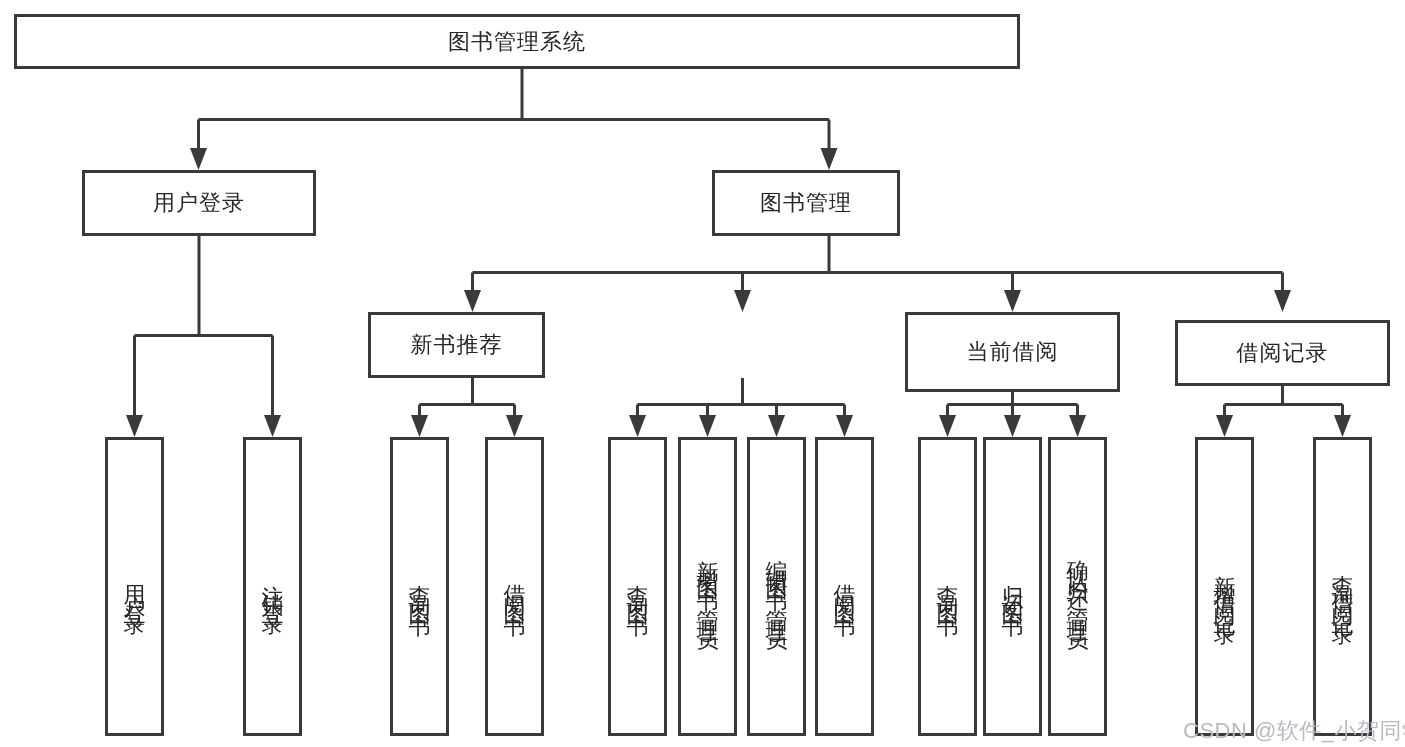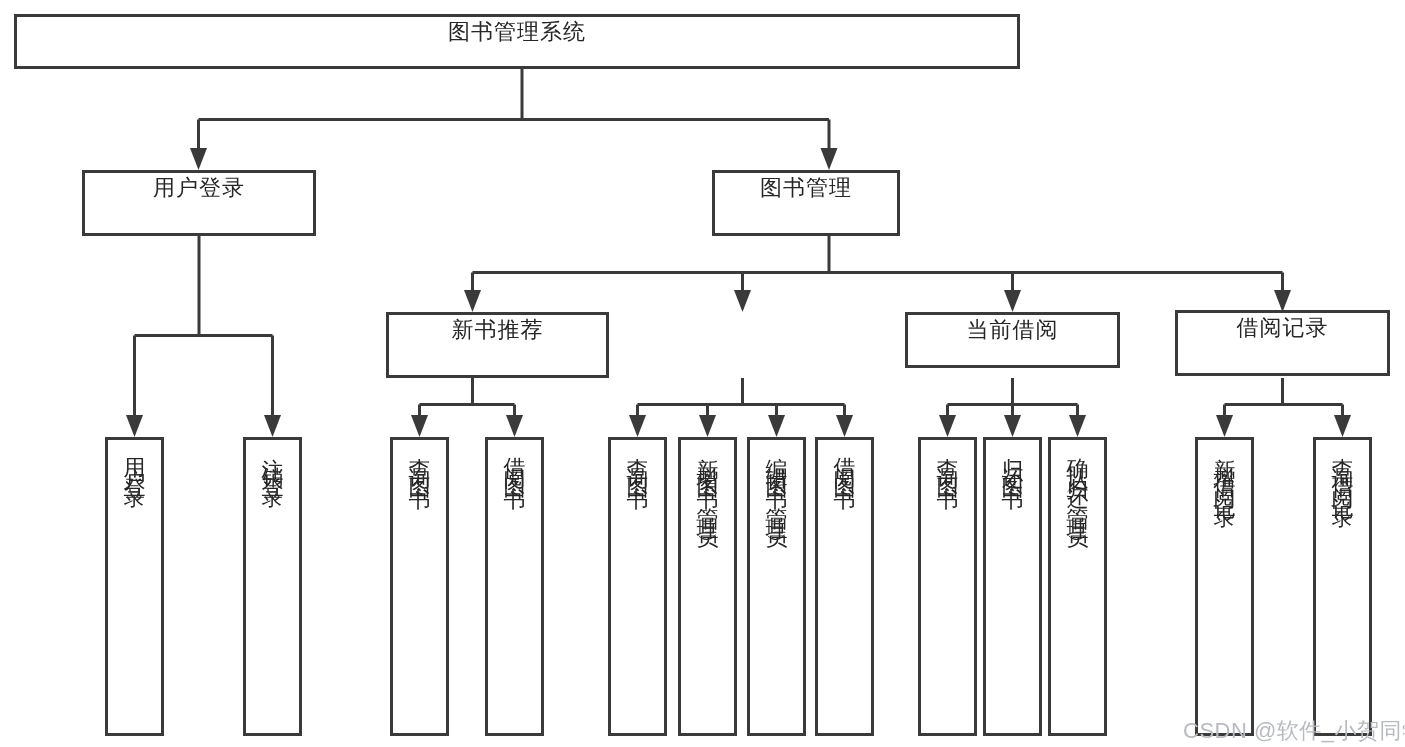--- a/index.html
+++ b/index.html
@@ -11,21 +11,21 @@
     font-family: "Liberation Sans", sans-serif;
     color: #262626;
     overflow: hidden;
   }
   .node {
     position: absolute;
     box-sizing: border-box;
     border: 3px solid #3a3a3a;
     background: #ffffff;
     display: flex;
-    align-items: flex-start;
+    align-items: center;
     justify-content: center;
     font-size: 22px;
     letter-spacing: 1px;
     z-index: 2;
   }
   .leaf .vtext {
     writing-mode: vertical-rl;
     text-orientation: mixed;
     letter-spacing: 10px;
     line-height: 1;
@@ -86,27 +86,27 @@
     <span>图书管理系统</span>
   </div>
 
   <div class="node" style="left:82px; top:170px; width:234px; height:66px;">
     <span>用户登录</span>
   </div>
   <div class="node" style="left:712px; top:170px; width:188px; height:66px;">
     <span>图书管理</span>
   </div>
 
-  <div class="node" style="left:386px; top:312px; width:223px; height:66px;">
+  <div class="node" style="left:368px; top:312px; width:177px; height:66px;">
     <span>新书推荐</span>
   </div>
-  <div class="node" style="left:905px; top:312px; width:215px; height:56px;">
+  <div class="node" style="left:905px; top:312px; width:215px; height:80px;">
     <span>当前借阅</span>
   </div>
-  <div class="node" style="left:1175px; top:310px; width:215px; height:66px;">
+  <div class="node" style="left:1175px; top:320px; width:215px; height:66px;">
     <span>借阅记录</span>
   </div>
 
   <div class="node leaf" style="left:105px; top:437px; width:59px; height:299px;">
     <span class="vtext">用户登录</span>
   </div>
   <div class="node leaf" style="left:243px; top:437px; width:59px; height:299px;">
     <span class="vtext">注销登录</span>
   </div>
 

